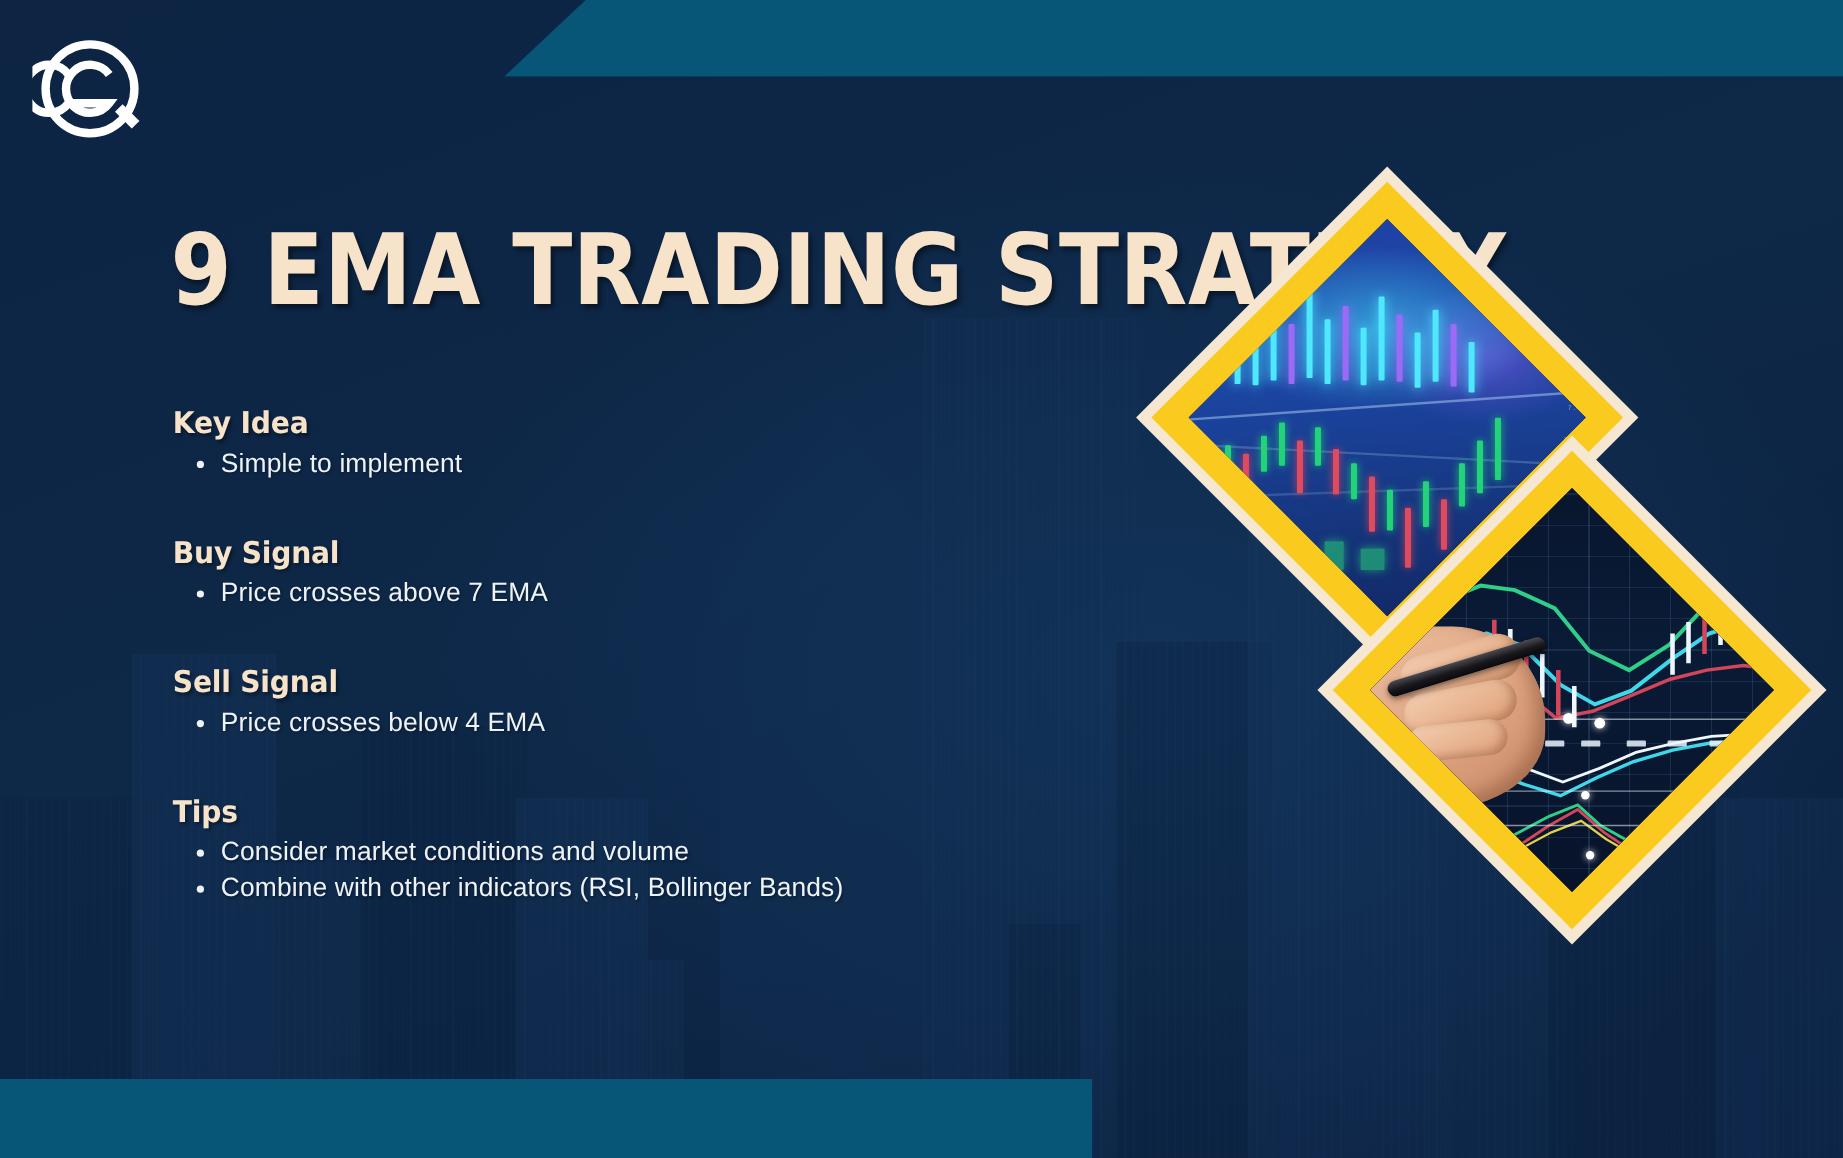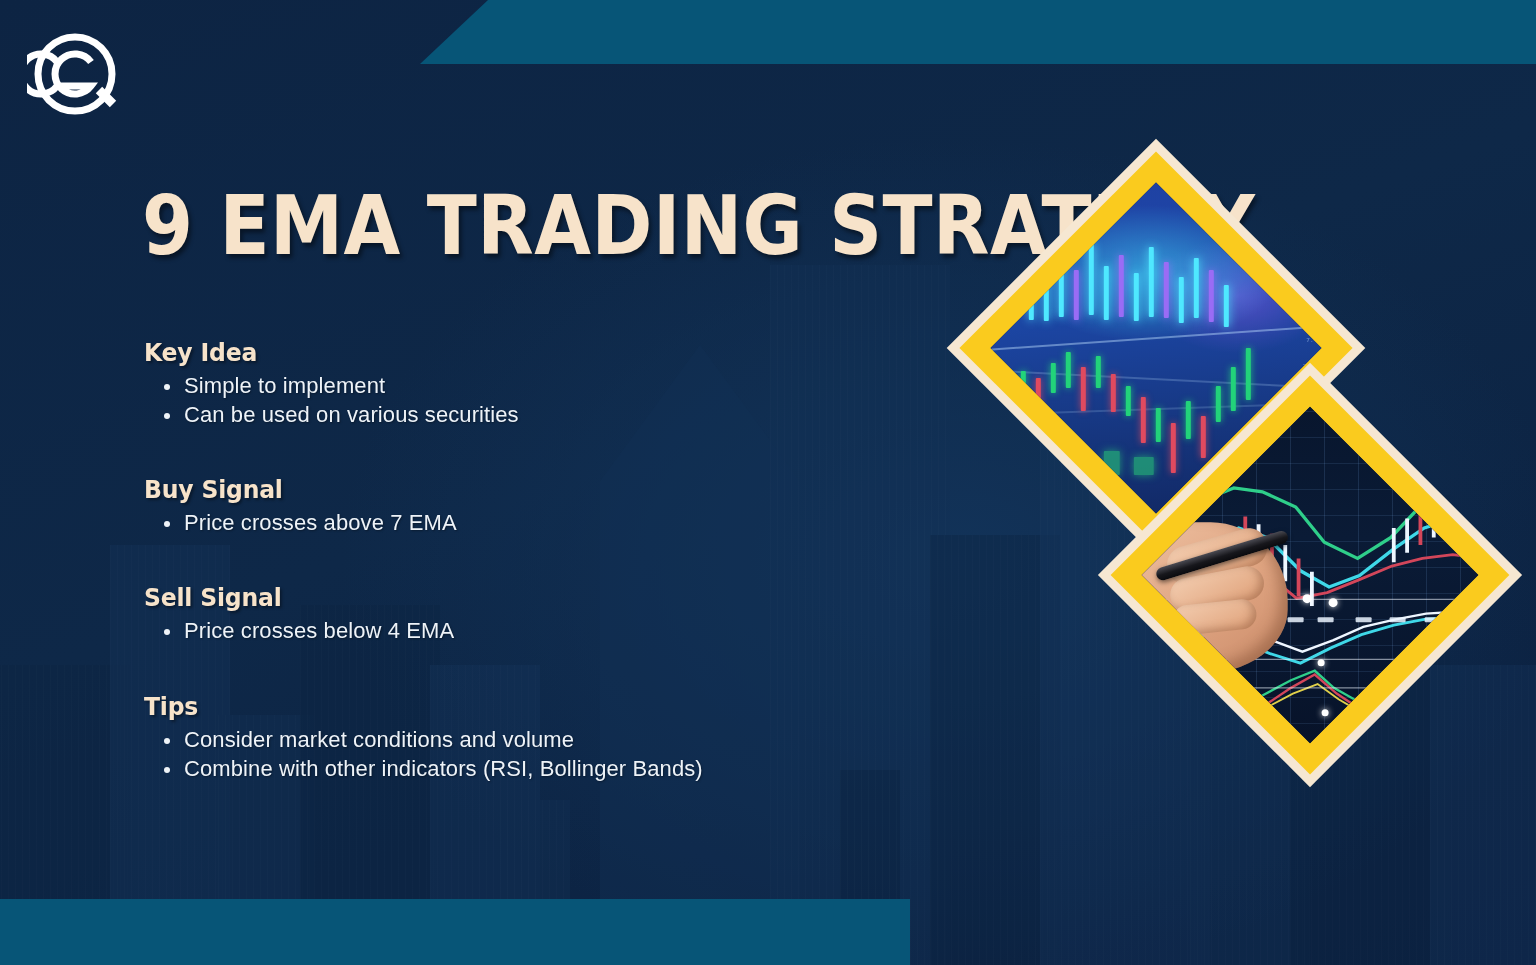--- a/index.html
+++ b/index.html
@@ -323,21 +323,20 @@
   </div>
 
   <div class="title">9 EMA TRADING STRATEGY</div>
 
   <div class="content">
 
     <div class="section">
       <h2 class="sec-head">Key Idea</h2>
       <ul class="bullets">
         <li>Simple to implement</li>
-        <li>Can be used on various securities</li>
       </ul>
     </div>
 
     <div class="gap-md"></div>
 
     <div class="section">
       <h2 class="sec-head">Buy Signal</h2>
       <ul class="bullets">
         <li>Price crosses above 7 EMA</li>
       </ul>

